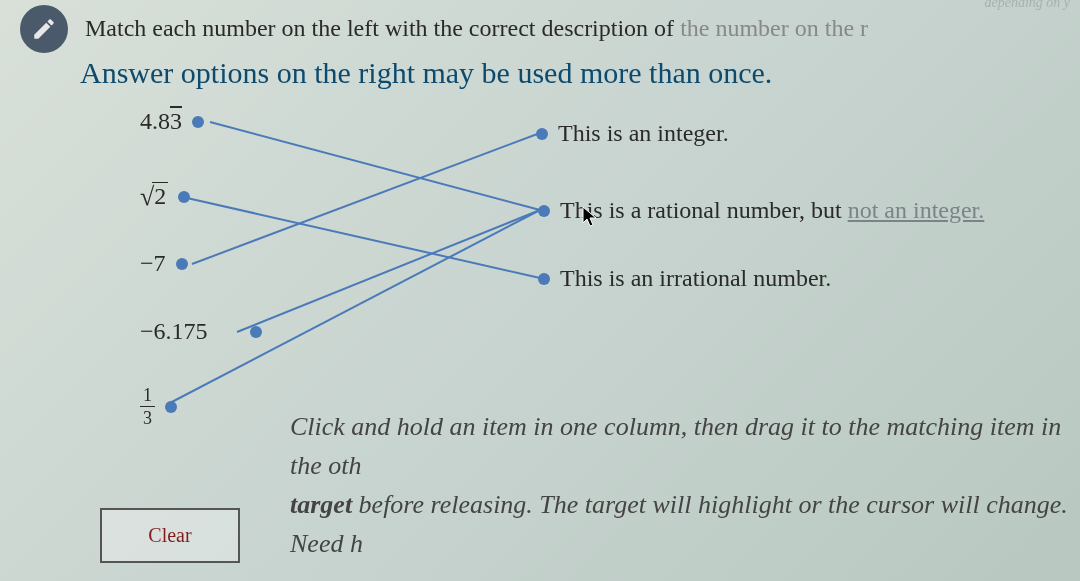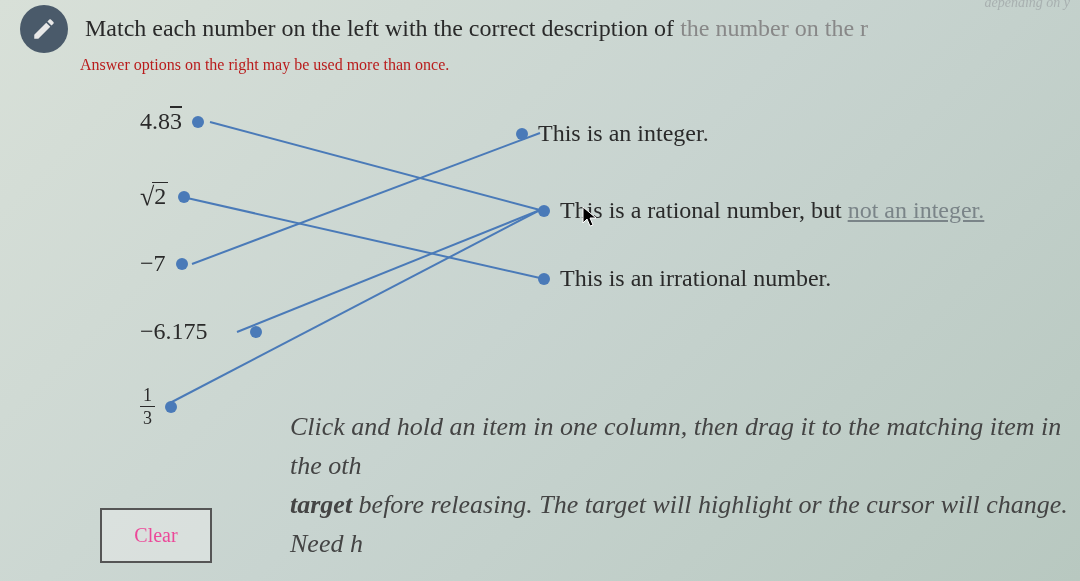--- a/index.html
+++ b/index.html
@@ -31,22 +31,22 @@
       right: 10px;
       font-size: 24px;
       color: #2a2a2a;
       line-height: 1.5;
     }
     .instruction .faded { color: #888; }
     .sub-instruction {
       position: absolute;
       top: 56px;
       left: 80px;
-      font-size: 16px;
-      color: #b91c1c;
+      font-size: 30px;
+      color: #0c4a6e;
     }
     .match-area {
       position: absolute;
       top: 100px;
       left: 80px;
       width: 980px;
       height: 400px;
     }
     .left-item {
       position: absolute;
@@ -83,30 +83,30 @@
       position: absolute;
       top: 0; left: 0;
       width: 980px; height: 400px;
       pointer-events: none;
     }
     svg.lines line { stroke: #4a7ab8; stroke-width: 2; }
     .clear-btn {
       position: absolute;
       bottom: 18px;
       left: 100px;
-      width: 112px;
+      width: 140px;
       height: 55px;
       border: 2px solid #555;
       background: rgba(240,240,240,0.4);
       display: flex;
       align-items: center;
       justify-content: center;
       font-size: 20px;
       font-family: Georgia, serif;
-      color: #ec4899;
+      color: #7f1d1d;
       cursor: pointer;
     }
     .hint {
       position: absolute;
       bottom: 18px;
       left: 290px;
       right: 5px;
       font-size: 26px;
       font-style: italic;
       color: #444;
@@ -178,21 +178,21 @@
   </div>
 
   <div class="left-item" style="top:286px; left:60px;">
     <span class="frac">
         <span class="num">1</span>
         <span class="den">3</span>
       </span>
     <span class="dot"></span>
   </div>
 
-  <div class="right-item" style="top:20px; left:436px;">
+  <div class="right-item" style="top:20px; left:456px;">
     <span class="dot"></span>
     <span>This is an integer.</span>
   </div>
 
   <div class="right-item" style="top:97px; left:458px;">
     <span class="dot"></span>
     <span><span>This is a rational number, but </span><span class="faded">not an integer.</span></span>
   </div>
 
   <svg class="cursor-icon" style="top:106px; left:502px;" viewBox="0 0 16 22">

